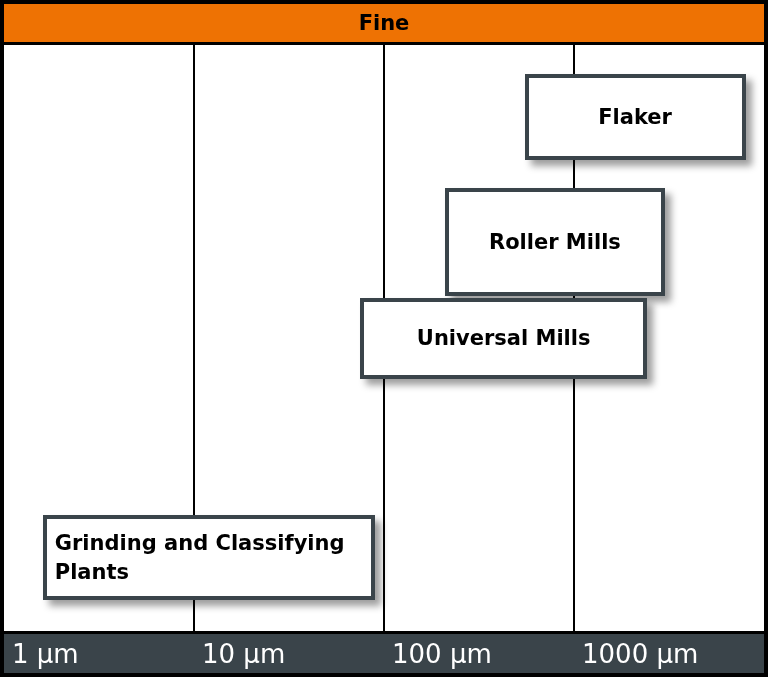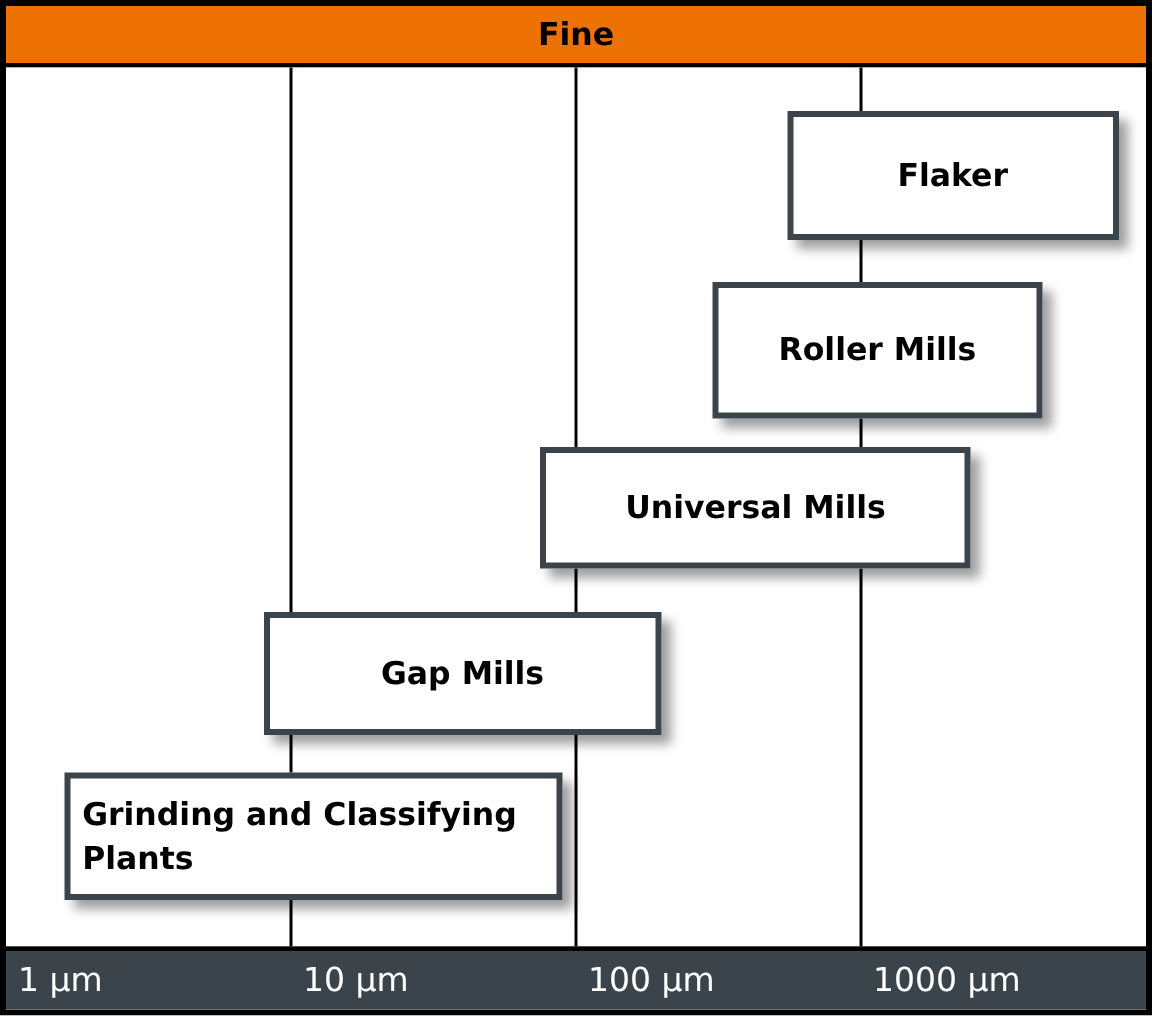--- a/index.html
+++ b/index.html
@@ -64,40 +64,40 @@
     justify-content: center;
     padding: 0 8px;
   }
   .equip-label {
     font-size: 21px;
     font-weight: bold;
     color: #000;
     line-height: 1.35;
   }
   .row-0 { top: 29px;  height: 86px; }
-  .row-1 { top: 143px; height: 91px; margin-left: 30px; }
+  .row-1 { top: 143px; height: 108px; }
   .row-2 { top: 253px; height: 81px; }
   .row-3 { top: 363px; height: 82px; }
   .row-4 { top: 470px; height: 85px; }
 
   
   .axis-bar {
     position: absolute;
     left: 0; right: 0; bottom: 0;
     height: 39px;
     box-sizing: content-box;
     background: var(--bar-bg, #3A444A);
     border-top: 3px solid #000;
   }
   .tick {
     position: absolute;
     top: 50%;
     transform: translateY(-50%);
     color: var(--axis-text, #fff);
-    font-size: 22px;
+    font-size: 26px;
     font-weight: normal;
     white-space: nowrap;
   }
   .t-0 { left: 8px; }
   .t-1 { left: calc(25% + 8px); }
   .t-2 { left: calc(50% + 8px); }
   .t-3 { left: calc(75% + 8px); }
 </style>
 </head>
 <body>
@@ -115,23 +115,20 @@
 
     <div class="equip-box row-0" style="left: 68.5091%; width: 29.0682%;">
       <span class="equip-label">Flaker</span>
     </div>
     <div class="equip-box row-1" style="left: 58.0555%; width: 28.8725%;">
       <span class="equip-label">Roller Mills</span>
     </div>
     <div class="equip-box row-2" style="left: 41.5689%; width: 37.8333%; margin-left: 40px;">
       <span class="equip-label">Universal Mills</span>
     </div>
-    <div class="equip-box row-3" style="left: 22.5772%; width: 34.9485%;">
-      <span class="equip-label">Gap Mills</span>
-    </div>
     <div class="equip-box row-4" style="left: 5.103%; width: 43.7531%;">
       <span class="equip-label">Grinding and Classifying Plants</span>
     </div>
   </div>
 
   <div class="axis-bar">
     <span class="tick t-0">1 µm</span>
     <span class="tick t-1">10 µm</span>
     <span class="tick t-2">100 µm</span>
     <span class="tick t-3">1000 µm</span>

